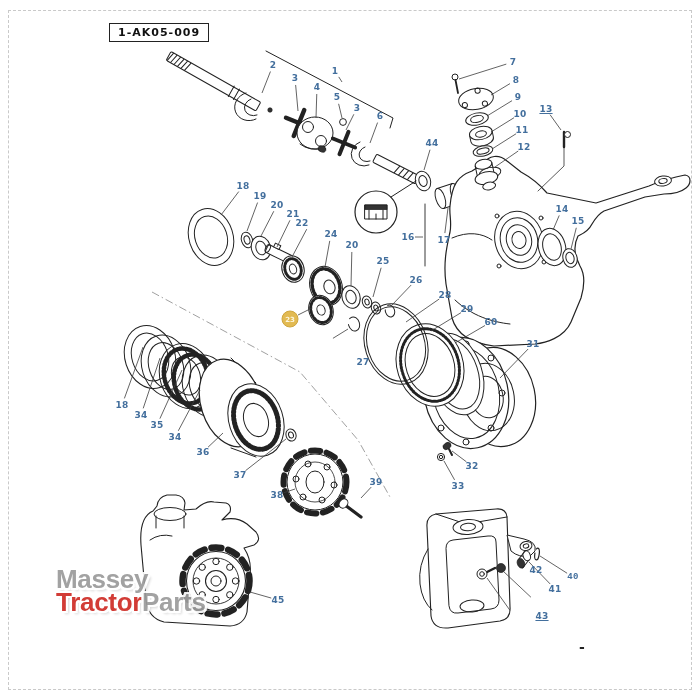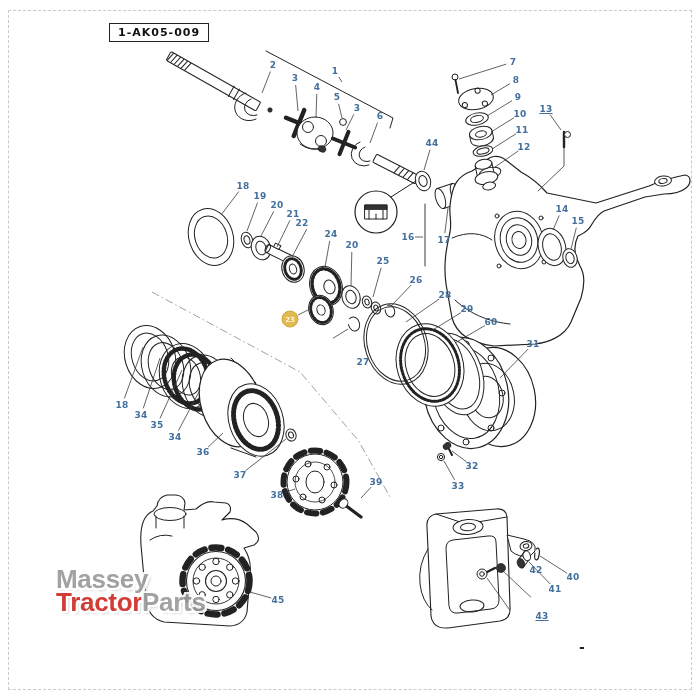--- a/index.html
+++ b/index.html
@@ -448,21 +448,21 @@
       <span class="plabel" style="left: 141px; top: 415px;">34</span>
       <span class="plabel" style="left: 157px; top: 425px;">35</span>
       <span class="plabel" style="left: 175px; top: 437px;">34</span>
       <span class="plabel" style="left: 203px; top: 452px;">36</span>
       <span class="plabel" style="left: 240px; top: 475px;">37</span>
       <span class="plabel" style="left: 277px; top: 495px;">38</span>
       <span class="plabel" style="left: 376px; top: 482px;">39</span>
       <span class="plabel" style="left: 472px; top: 466px;">32</span>
       <span class="plabel" style="left: 458px; top: 486px;">33</span>
       <span class="plabel" style="left: 278px; top: 600px;">45</span>
-      <span class="plabel" style="left: 573px; top: 577px;">40</span>
+      <span class="plabel" style="left: 573px; top: 577px; font-family: Liberation Mono, monospace;">40</span>
       <span class="plabel" style="left: 555px; top: 589px;">41</span>
       <span class="plabel" style="left: 536px; top: 570px;">42</span>
       <span class="plabel" style="left: 542px; top: 616px; text-decoration: underline;">43</span>
       <span class="plabel hl" style="left: 290px; top: 319px;">23</span>
     </div>
 
   <div class="ref-box">
     <span>1-AK05-009</span>
   </div>
 

